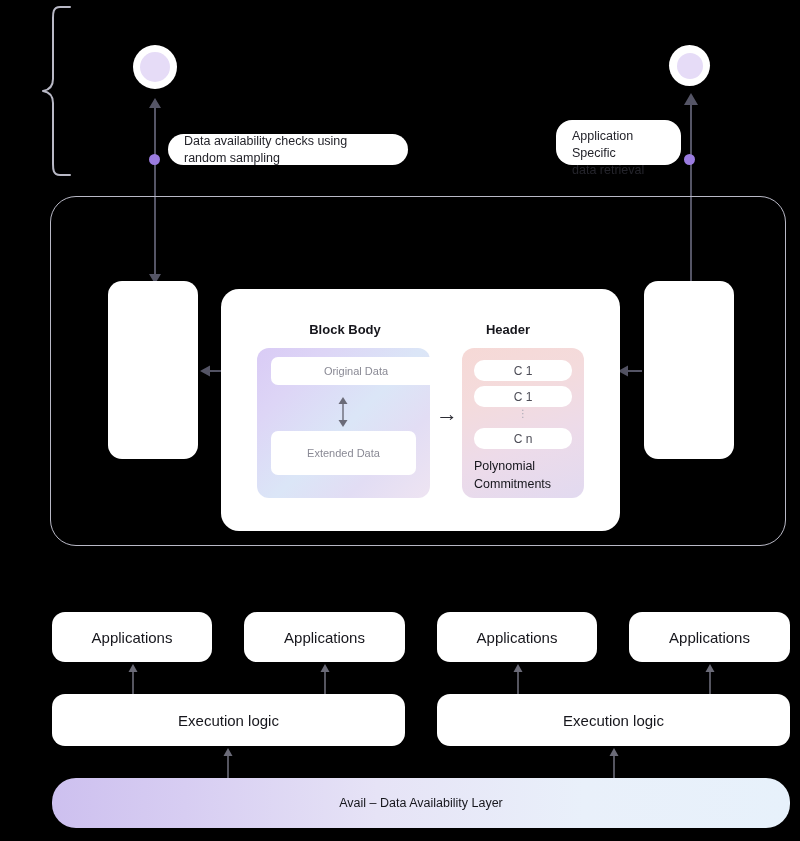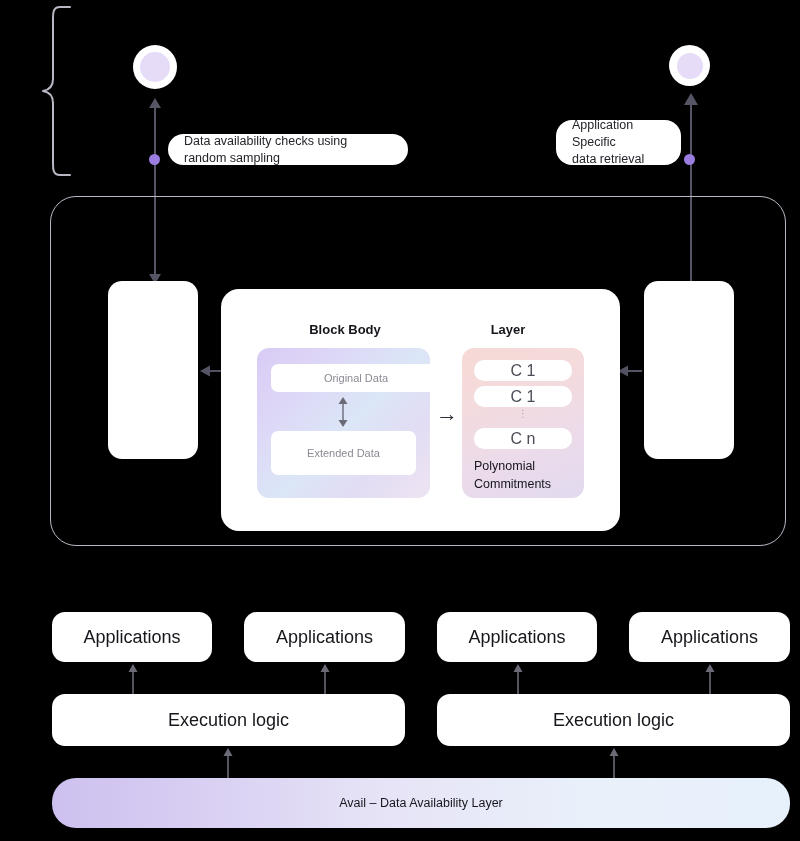--- a/index.html
+++ b/index.html
@@ -43,34 +43,34 @@
                text-align:center;}
 
   .gpanel{position:absolute;border-radius:12px;}
   .gpanel.body{background:
       linear-gradient(135deg,#d9cbf5 0%,#ddd5f6 22%,#dbe6f7 52%,#e2ddf4 74%,#eee4f2 100%);}
   .gpanel.header{background:
       linear-gradient(160deg,#f6d9d6 0%,#f4dbdc 30%,#eddbe9 62%,#e2daf0 100%);}
 
   .chip{position:absolute;background:#fff;border-radius:7px;display:flex;
         align-items:center;justify-content:center;color:#8a8a95;font-size:11px;}
-  .chip.c{color:#4d4d57;font-size:16px;border-radius:10px;}
+  .chip.c{color:#4d4d57;font-size:12px;border-radius:10px;}
 
   .panel-caption{position:absolute;font-size:12.5px;line-height:1.42;
                  color:#16161c;white-space:pre-line;}
 
   .updown{position:absolute;}
   .rarrow{position:absolute;color:#2c2c34;font-size:22px;line-height:1;}
 
   .vdots{position:absolute;color:#a9a9b4;font-size:10px;letter-spacing:0;
          text-align:center;line-height:.8;}
 
   
   .wbox{background:#fff;border-radius:13px;display:flex;align-items:center;
-        justify-content:center;color:#16161c;font-size:18px;
+        justify-content:center;color:#16161c;font-size:15px;
         box-shadow:0 2px 8px rgba(0,0,0,.10);}
   .availbar{background:linear-gradient(90deg,#cdc0ef 0%,#d7cdf2 18%,#e6e3f6 44%,
              #e9f0fa 72%,#e7f1fb 100%);
             border-radius:13px;display:flex;align-items:center;
             justify-content:center;color:#16161c;font-size:12.5px;}
 </style>
 </head>
 <body>
 
 <div class="stage">
@@ -105,21 +105,21 @@
       <path d="M15 1 L8 13 H22 Z" fill="#555566"></path>
     </svg>
   </div>
   <div class="abs dot" style="left:684px;top:154px;width:11px;height:11px;"></div>
 
   <div class="abs pill" style="left:168px;top:134px;width:240px;height:31px;">
     <span>Data availability checks using random sampling</span>
   </div>
 
   <div class="abs pill two-line" style="left:556px;top:120px;width:125px;height:45px;
-              flex-direction:column;align-items:flex-start;justify-content:center;">
+              flex-direction:column;align-items:flex-start;justify-content:flex-start;">
     <span>Application Specific</span>
     <span>data retrieval</span>
   </div>
 
   <div class="abs outer"></div>
 
   <div class="abs sidecard" style="left:108px;top:281px;width:90px;height:178px;"></div>
   <div class="abs sidecard" style="left:644px;top:281px;width:90px;height:178px;"></div>
 
   <div class="abs" style="left:198px;top:360px;width:28px;height:22px;">
@@ -131,25 +131,25 @@
   <div class="abs" style="left:616px;top:360px;width:28px;height:22px;">
     <svg width="28" height="22" viewBox="0 0 28 22" fill="none">
       <line x1="26" y1="11" x2="8" y2="11" stroke="#555566" stroke-width="2"></line>
       <path d="M2 11 L12 5.5 V16.5 Z" fill="#555566"></path>
     </svg>
   </div>
 
   <div class="abs bigcard">
 
     <div class="panel-title" style="left:39px;top:33px;width:170px;">Block Body</div>
-    <div class="panel-title" style="left:222px;top:33px;width:130px;">Layer</div>
+    <div class="panel-title" style="left:222px;top:33px;width:130px;">Header</div>
 
     <div class="gpanel body" style="left:36px;top:59px;width:173px;height:150px;">
 
-      <div class="chip" style="left:14px;top:16px;width:170px;height:28px;">Original Data</div>
+      <div class="chip" style="left:14px;top:9px;width:170px;height:28px;">Original Data</div>
 
       <div class="updown" style="left:74px;top:48px;width:24px;height:32px;">
         <svg width="24" height="32" viewBox="0 0 24 32" fill="none">
           <line x1="12" y1="6" x2="12" y2="26" stroke="#6b6b78" stroke-width="1.4"></line>
           <path d="M12 1 L7.5 8 H16.5 Z" fill="#6b6b78"></path>
           <path d="M12 31 L7.5 24 H16.5 Z" fill="#6b6b78"></path>
         </svg>
       </div>
 
       <div class="chip" style="left:14px;top:83px;width:145px;height:44px;">Extended Data</div>

